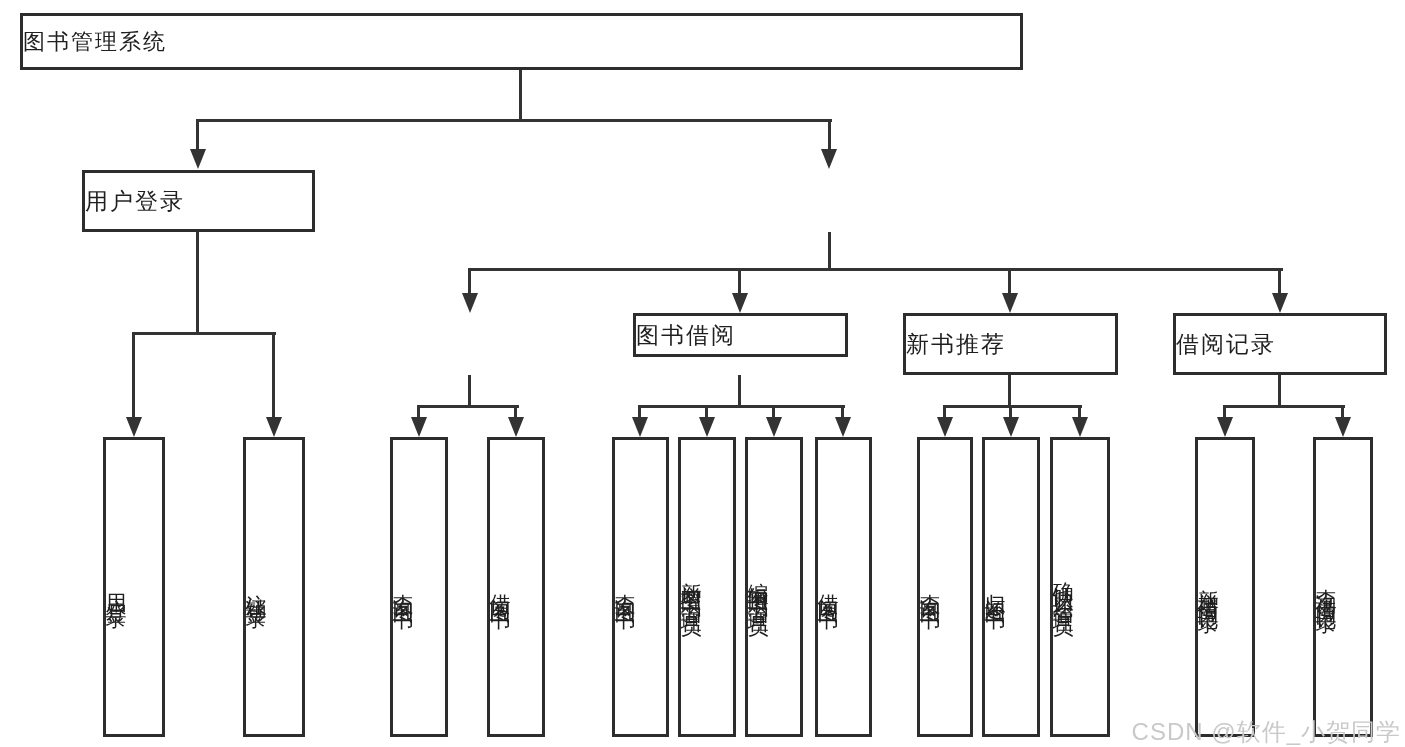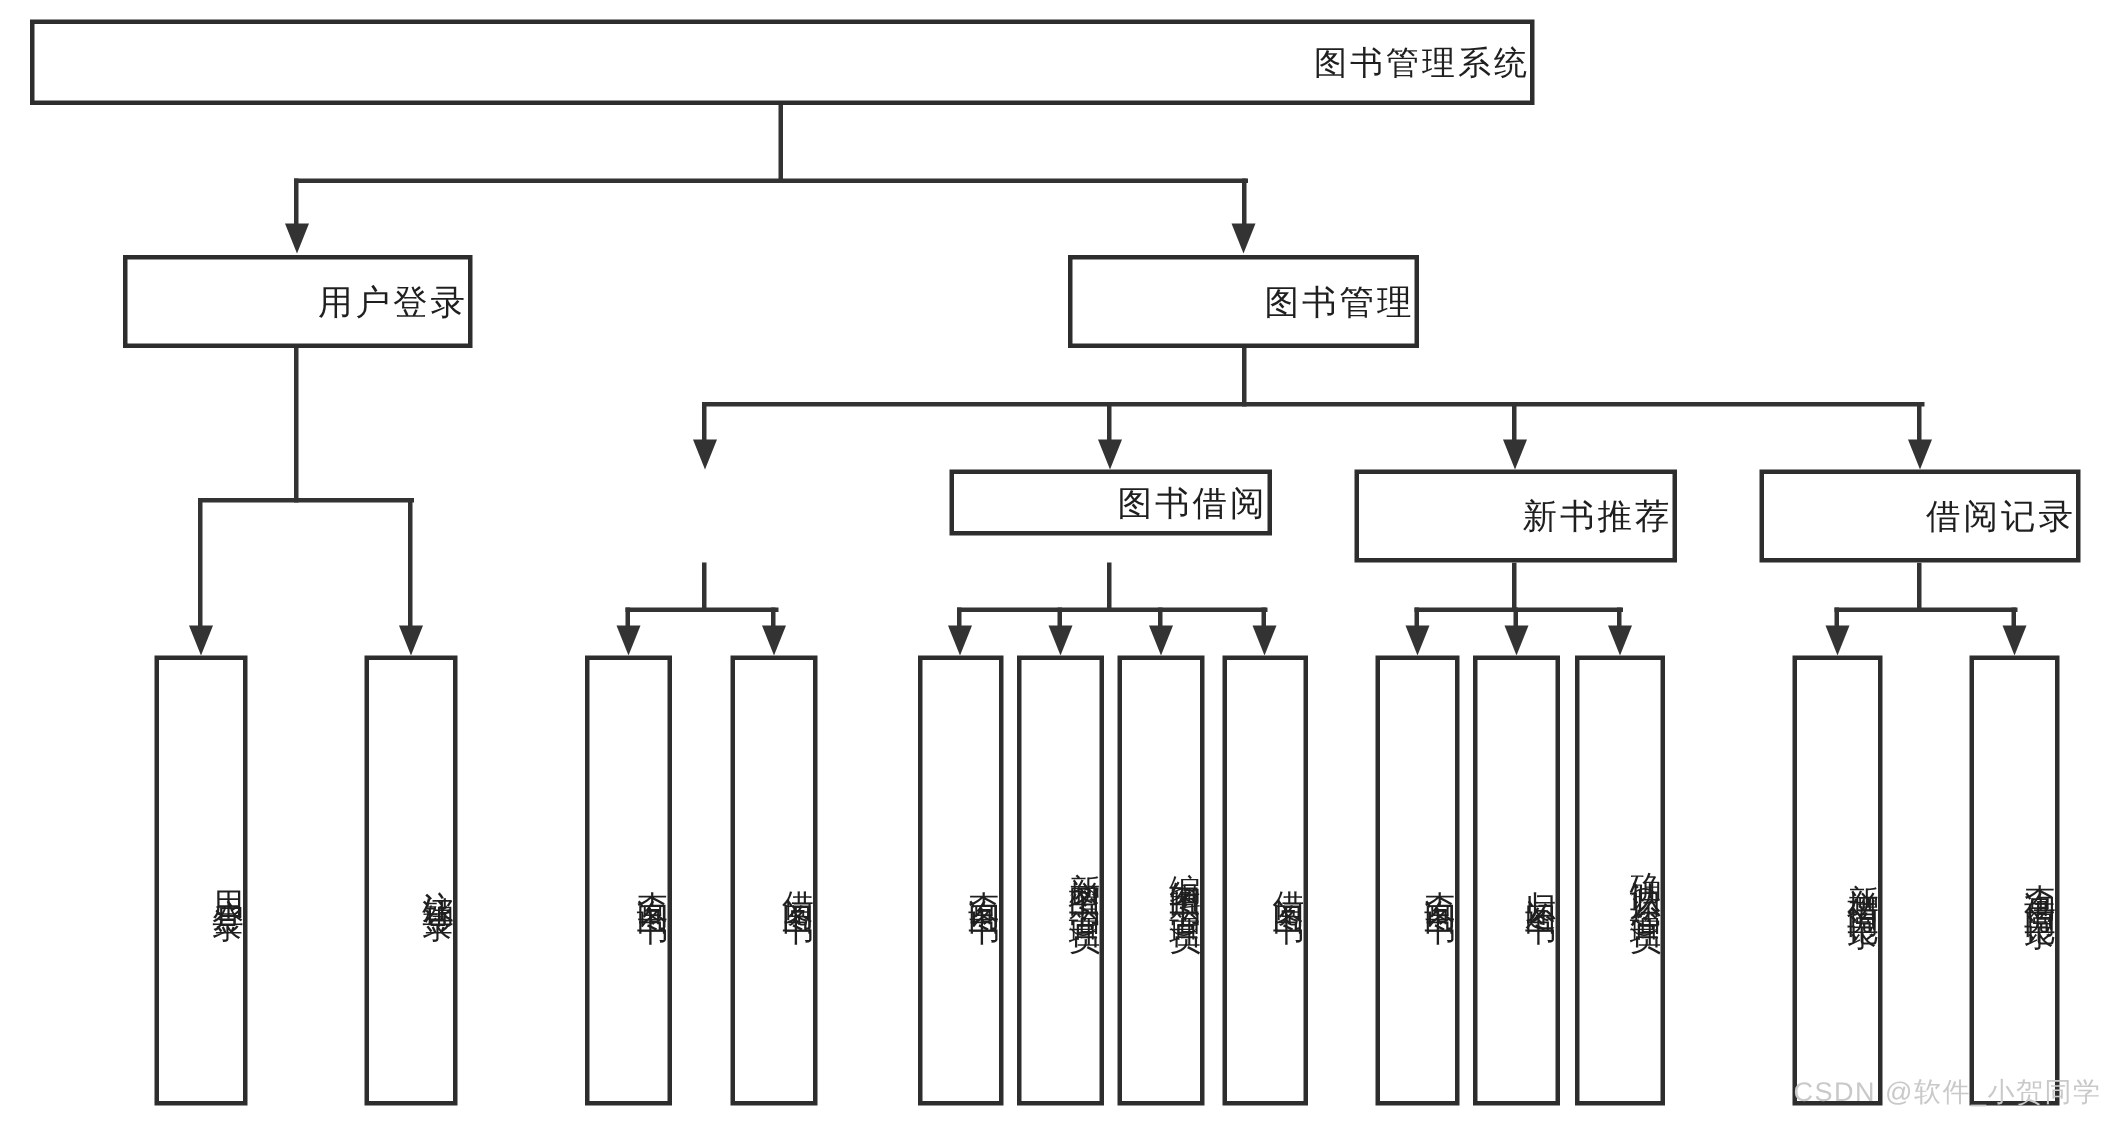--- a/index.html
+++ b/index.html
@@ -11,21 +11,21 @@
     overflow:hidden;
   }
   .node{
     position:absolute;
     box-sizing:border-box;
     background:#ffffff;
     border:3px solid #2d2d2d;
     color:#1f1f1f;
     display:flex;
     align-items:center;
-    justify-content:flex-end;
+    justify-content:flex-start;
   }
   .node .lbl{
     font-size:23px;
     letter-spacing:2px;
     white-space:nowrap;
   }
   .node.root .lbl{font-size:22px;}
   .node.leaf .lbl{
     writing-mode:vertical-rl;
     text-orientation:mixed;
@@ -37,21 +37,21 @@
   .hl{position:absolute;height:3px;background:#333333;}
   .ar{
     position:absolute;width:0;height:0;
     border-left:8px solid transparent;
     border-right:8px solid transparent;
     border-top:20px solid #333333;
   }
   .watermark{
     position:absolute;
     top:716px;right:4px;
-    font-size:18px;
+    font-size:24px;
     color:#c9c9c9;
     letter-spacing:1px;
     white-space:nowrap;
   }
 </style>
 </head>
 <body>
 
 <div class="canvas">
 
@@ -114,23 +114,20 @@
   <div class="vl" style="left:1341px;top:405px;height:14px"></div>
   <div class="ar" style="left:1335px;top:417px"></div>
 
   <div class="node root" style="left:20px;top:13px;width:1003px;height:57px">
     <span class="lbl">图书管理系统</span>
   </div>
 
   <div class="node" style="left:82px;top:170px;width:233px;height:62px">
     <span class="lbl">用户登录</span>
   </div>
-  <div class="node" style="left:712px;top:170px;width:234px;height:62px">
-    <span class="lbl">图书管理</span>
-  </div>
 
   <div class="node" style="left:633px;top:313px;width:215px;height:44px">
     <span class="lbl">图书借阅</span>
   </div>
   <div class="node" style="left:903px;top:313px;width:215px;height:62px">
     <span class="lbl">新书推荐</span>
   </div>
   <div class="node" style="left:1173px;top:313px;width:214px;height:62px">
     <span class="lbl">借阅记录</span>
   </div>

